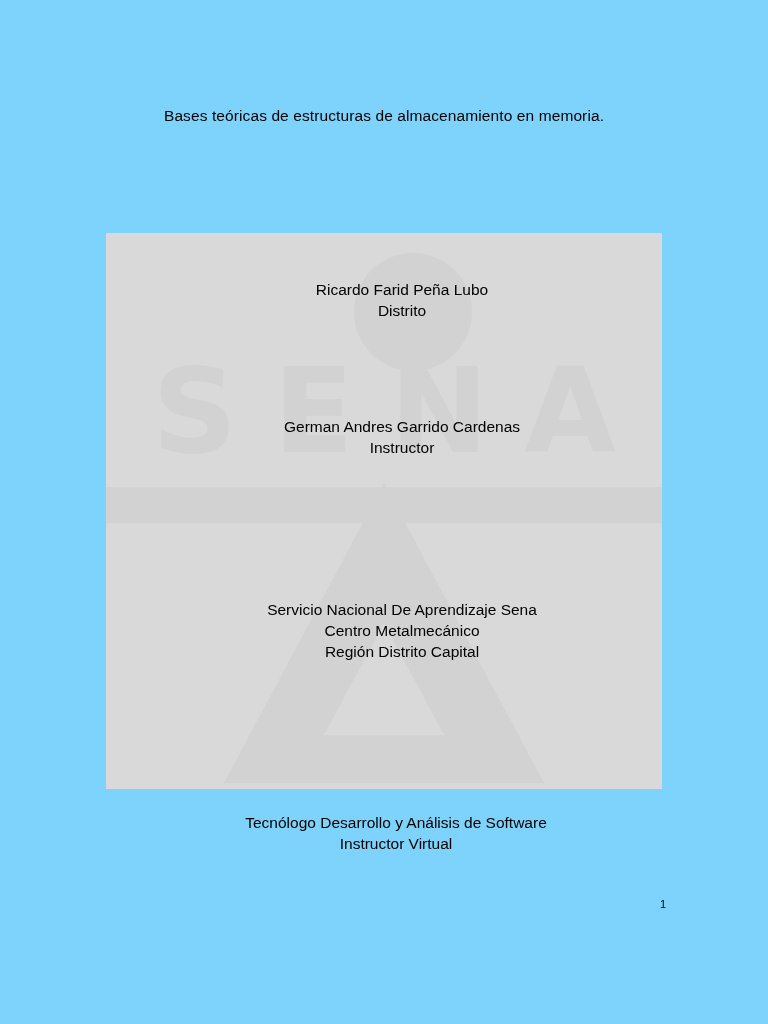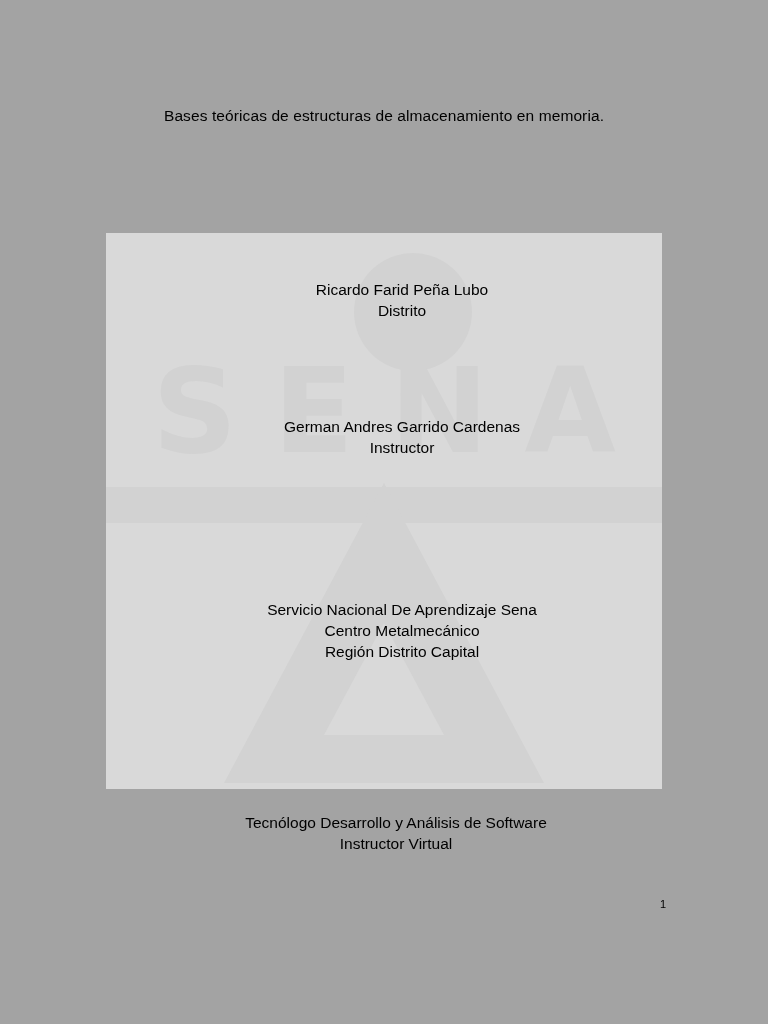--- a/index.html
+++ b/index.html
@@ -13,21 +13,21 @@
     position: relative;
     font-family: "Liberation Sans", sans-serif;
     color: #000000;
     overflow: hidden;
   }
 
   .page {
     position: relative;
     width: 768px;
     height: 1024px;
-    background: #a3a3a3;
+    background: #7dd3fc;
   }
 
   
   .doc-title {
     position: absolute;
     top: 105px;
     left: 0;
     width: 768px;
     text-align: center;
     font-size: 15.5px;

